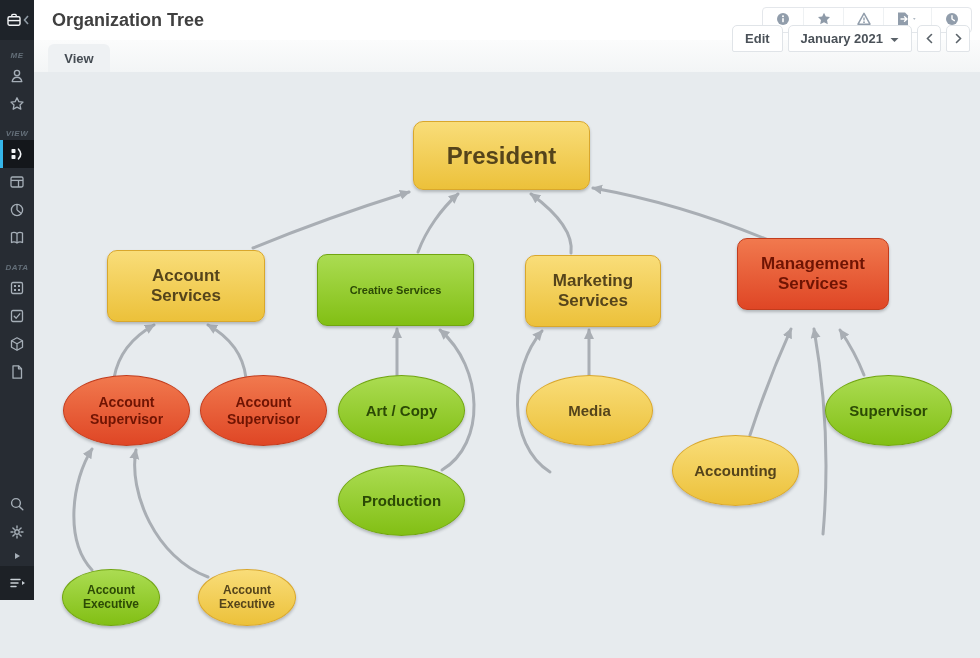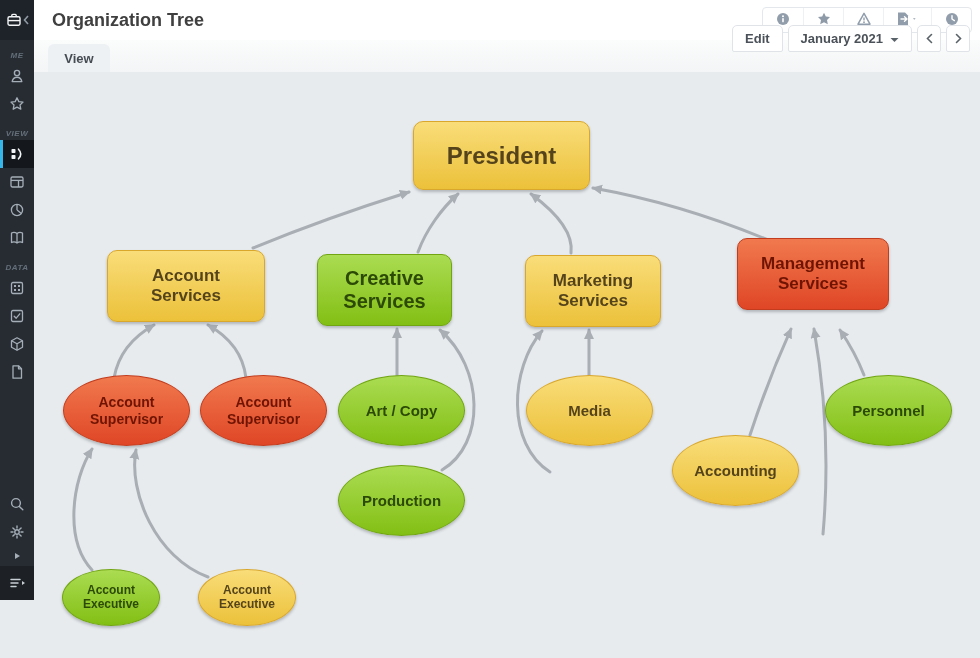--- a/index.html
+++ b/index.html
@@ -300,27 +300,27 @@
           <path d="M 516 400 C 472 372 476 296 508 259" class="edge" marker-end="url(#arrow)"></path>
           <path d="M 716 363 Q 734 308 757 257" class="edge" marker-end="url(#arrow)"></path>
           <path d="M 789 462 Q 798 360 780 257" class="edge" marker-end="url(#arrow)"></path>
           <path d="M 830 303 Q 821 280 806 258" class="edge" marker-end="url(#arrow)"></path>
           <path d="M 58 498 C 30 468 38 408 58 377" class="edge" marker-end="url(#arrow)"></path>
           <path d="M 174 505 C 122 486 94 420 102 378" class="edge" marker-end="url(#arrow)"></path>
         </svg>
 
     <div class="node rect yellow" style="left: 379px; top: 49px; width: 177px; height: 69px; font-size: 24px;">President</div>
         <div class="node rect yellow" style="left: 65px; top: 178px; width: 158px; height: 72px; font-size: 17px; margin-left: 8px;">Account Services</div>
-        <div class="node rect green" style="left: 283px; top: 182px; width: 135px; height: 72px; font-size: 20px;">Creative Services</div>
+        <div class="node rect green" style="left: 283px; top: 182px; width: 157px; height: 72px; font-size: 11px;">Creative Services</div>
         <div class="node rect yellow" style="left: 491px; top: 183px; width: 136px; height: 72px; font-size: 17px;">Marketing Services</div>
         <div class="node rect red" style="left: 703px; top: 166px; width: 152px; height: 72px; font-size: 17px;">Management Services</div>
         <div class="node ellipse red" style="left: 29px; top: 303px; width: 127px; height: 71px; font-size: 14px;">Account Supervisor</div>
         <div class="node ellipse red" style="left: 166px; top: 303px; width: 127px; height: 71px; font-size: 14px;">Account Supervisor</div>
         <div class="node ellipse green" style="left: 304px; top: 303px; width: 127px; height: 71px; font-size: 15px;">Art / Copy</div>
         <div class="node ellipse yellow" style="left: 492px; top: 303px; width: 127px; height: 71px; font-size: 15px;">Media</div>
-        <div class="node ellipse green" style="left: 791px; top: 303px; width: 127px; height: 71px; font-size: 15px;">Personnel</div>
+        <div class="node ellipse green" style="left: 791px; top: 303px; width: 127px; height: 71px; font-size: 15px;">Supervisor</div>
         <div class="node ellipse green" style="left: 304px; top: 393px; width: 127px; height: 71px; font-size: 15px;">Production</div>
         <div class="node ellipse yellow" style="left: 638px; top: 363px; width: 127px; height: 71px; font-size: 15px;">Accounting</div>
         <div class="node ellipse green" style="left: 28px; top: 497px; width: 98px; height: 57px; font-size: 12px;">Account Executive</div>
         <div class="node ellipse yellow" style="left: 164px; top: 497px; width: 98px; height: 57px; font-size: 12px;">Account Executive</div>
       </div>
   </div>
 </div>
 
 </body></html>

